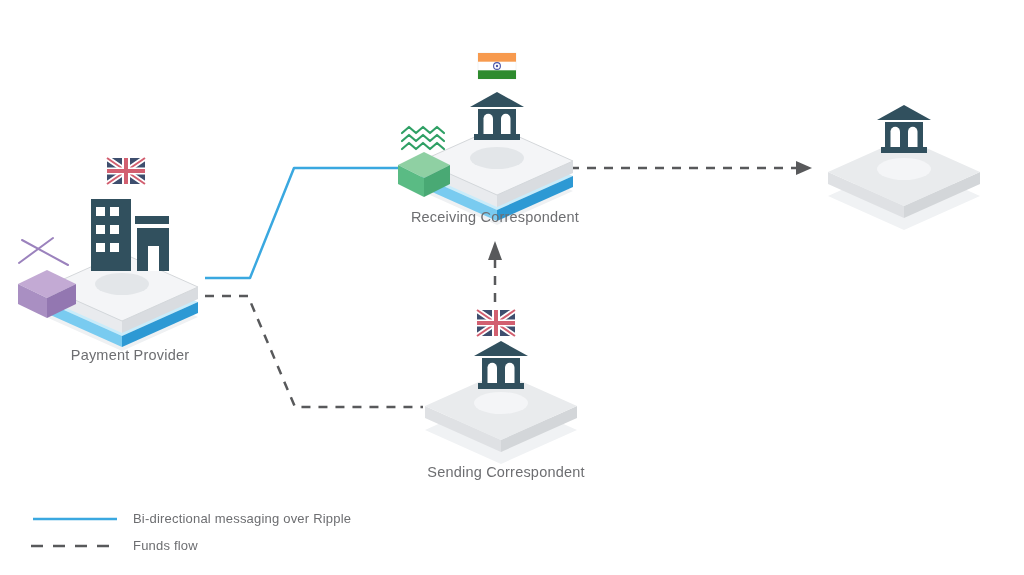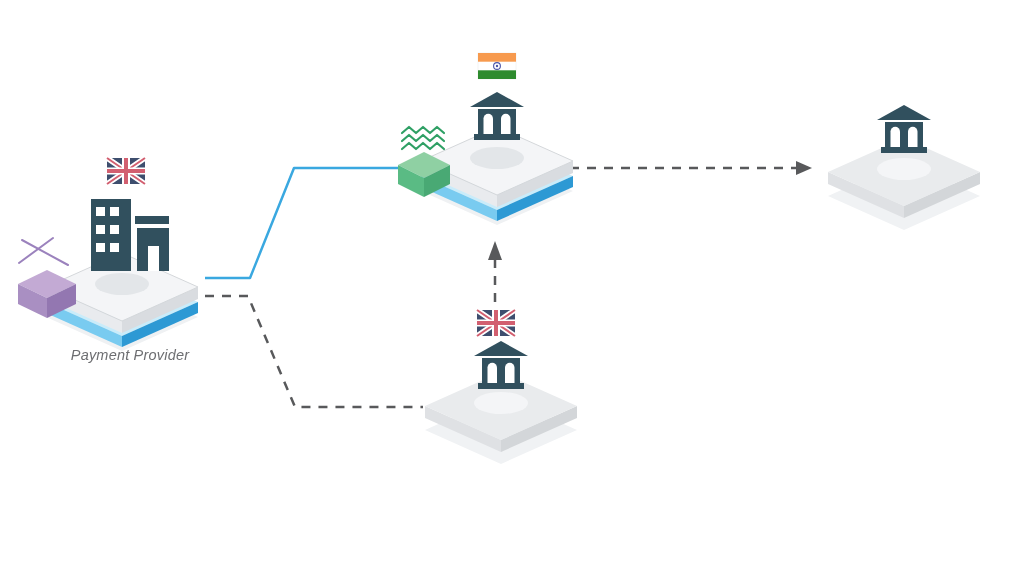--- a/index.html
+++ b/index.html
@@ -96,43 +96,55 @@
     <g stroke="#9b82bd" stroke-width="2" stroke-linecap="round">
       <line x1="12" y1="92" x2="58" y2="117"></line>
       <line x1="9" y1="115" x2="43" y2="90"></line>
     </g>
     <g>
       <path d="M8,136 L37,122 L66,136 L37,150 Z" fill="#c3aad4"></path>
       <path d="M8,136 L8,156 L37,170 L37,150 Z" fill="#a98fc2"></path>
       <path d="M66,136 L66,156 L37,170 L37,150 Z" fill="#9377b1"></path>
     </g>
   </svg>
-  <div class="node-label" style="left:30px;top:347px;font-style:italic;">Payment Provider</div>
+  <div class="node-label" style="left:30px;top:347px;">Payment Provider</div>
 
   <svg class="abs" style="left:390px;top:45px;" width="220" height="200" viewBox="0 0 220 200">
     <use href="#def-platform-blue" transform="translate(107,116)"></use>
     <use href="#def-bank-icon" transform="translate(79,47)"></use>
     <use href="#def-india-flag" transform="translate(88,8)"></use>
     <g fill="none" stroke="#2fa065" stroke-width="2.2" stroke-linecap="round" stroke-linejoin="round">
       <polyline points="12,88 19,82 26,88 33,82 40,88 47,82 54,88"></polyline>
       <polyline points="12,96 19,90 26,96 33,90 40,96 47,90 54,96"></polyline>
       <polyline points="12,104 19,98 26,104 33,98 40,104 47,98 54,104"></polyline>
     </g>
     <g>
       <path d="M8,120 L34,107 L60,120 L34,133 Z" fill="#8fd0a3"></path>
       <path d="M8,120 L8,139 L34,152 L34,133 Z" fill="#5abb84"></path>
       <path d="M60,120 L60,139 L34,152 L34,133 Z" fill="#49a974"></path>
     </g>
   </svg>
+  <div class="node-label" style="left:395px;top:209px;">Receiving Correspondent</div>
 
   <svg class="abs" style="left:400px;top:305px;" width="210" height="165" viewBox="0 0 210 165">
     <use href="#def-platform-gray" transform="translate(101,101)"></use>
     <use href="#def-bank-icon" transform="translate(73,36)"></use>
     <use href="#def-uk-flag" transform="translate(77,5)"></use>
   </svg>
+  <div class="node-label" style="left:406px;top:464px;">Sending Correspondent</div>
 
   <svg class="abs" style="left:800px;top:95px;" width="210" height="160" viewBox="0 0 210 160">
     <use href="#def-platform-gray" transform="translate(104,77)"></use>
     <use href="#def-bank-icon" transform="translate(76,10)"></use>
   </svg>
 
+  <div class="abs" style="left:0;top:505px;width:420px;height:60px;">
+    <svg class="abs" style="left:32px;top:11px;" width="86" height="6" viewBox="0 0 86 6">
+      <line x1="1" y1="3" x2="85" y2="3" stroke="#3aa8e0" stroke-width="2.6"></line>
+    </svg>
+    <div class="legend-label" style="left:133px;top:6px;">Bi-directional messaging over Ripple</div>
+    <svg class="abs" style="left:30px;top:38px;" width="90" height="6" viewBox="0 0 90 6">
+      <line x1="1" y1="3" x2="89" y2="3" stroke="#58595b" stroke-width="2.6" stroke-dasharray="12 10"></line>
+    </svg>
+    <div class="legend-label" style="left:133px;top:33px;">Funds flow</div>
+  </div>
 
 </div>
 
 </body></html>

